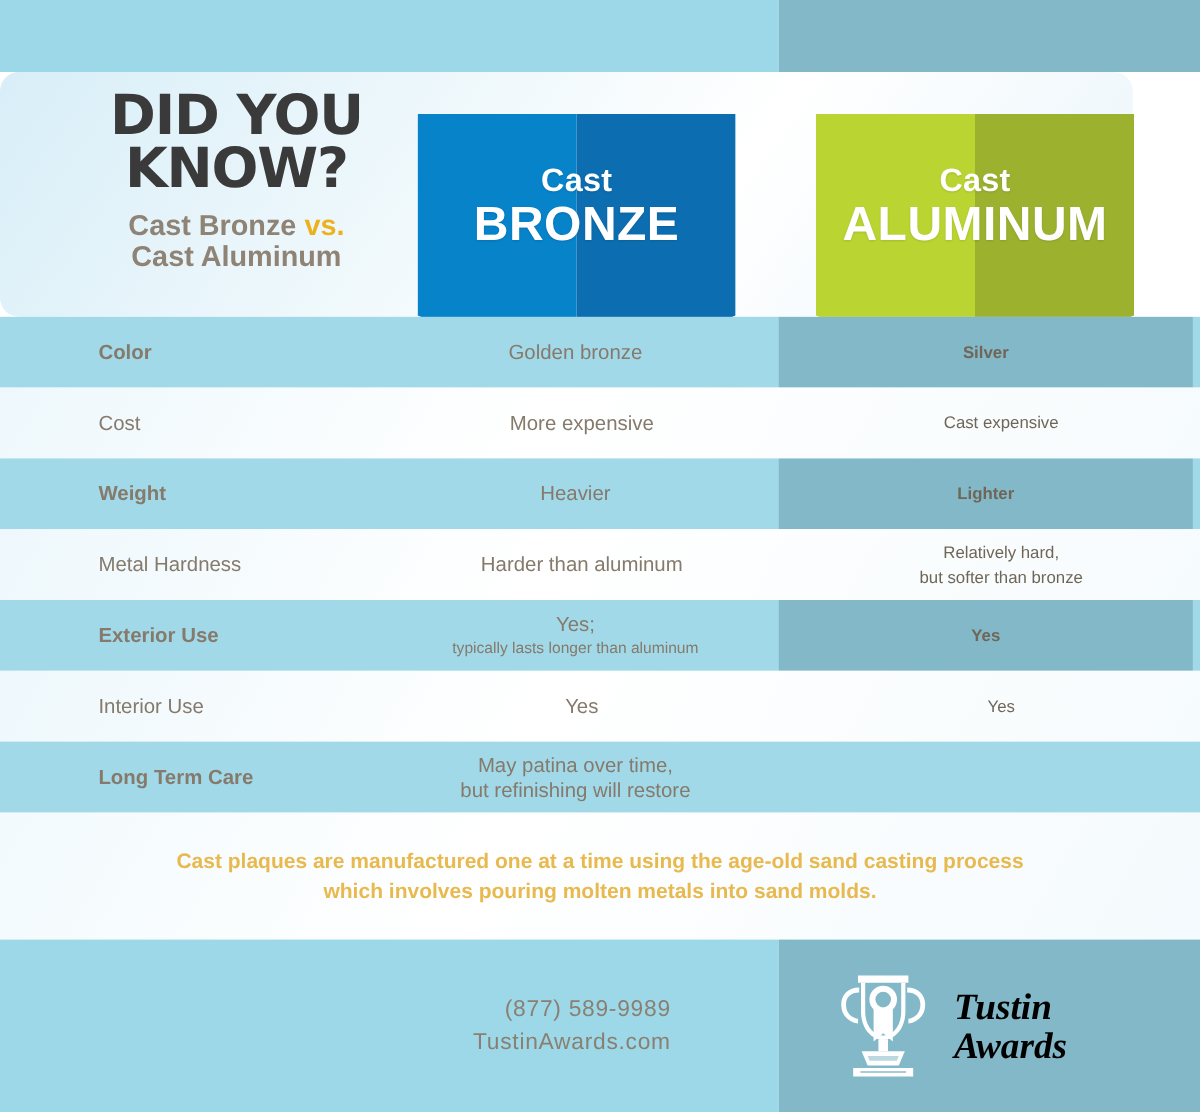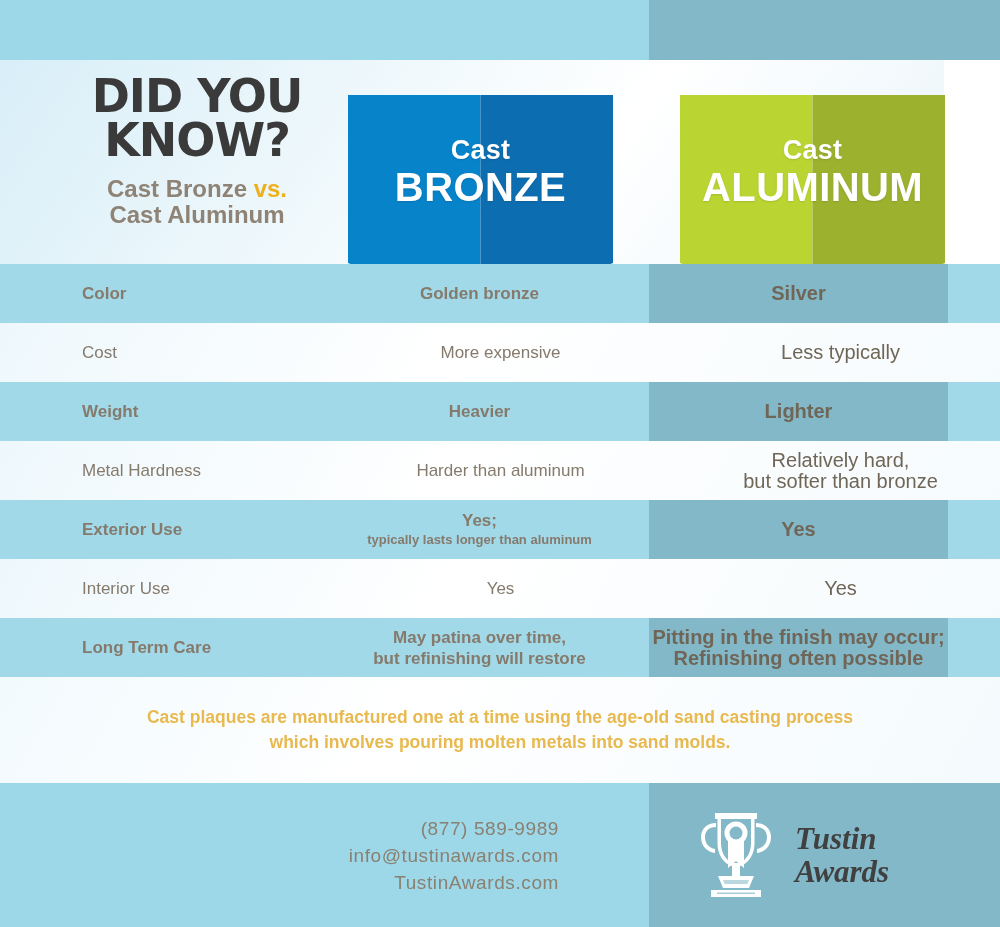--- a/index.html
+++ b/index.html
@@ -21,20 +21,21 @@
     position:absolute;left:0;top:0;width:1000px;height:60px;
     display:flex;
   }
   .strip-left{width:649px;height:100%;background:#9DD8E9;}
   .strip-right{width:351px;height:100%;background:#83B8C8;}
 
   
   .hero{
     position:absolute;left:0;top:60px;width:944px;height:204px;
     background:linear-gradient(125deg,#d8eef8 0%,#ecf7fb 32%,#ffffff 62%,#eaf5fb 100%);
+    border-radius:16px;
   }
   .hero-title-block{
     position:absolute;left:62px;top:14px;width:270px;text-align:center;
   }
   .did-you-know{
     font-family:"DejaVu Sans","Liberation Sans",sans-serif;
     font-weight:bold;
     font-size:46px;line-height:44px;
     letter-spacing:-1px;
     color:#3a3a3a;
@@ -89,30 +90,30 @@
   .c-feature{
     width:310px;padding-left:82px;
     font-size:17px;color:#857a6c;font-weight:normal;
   }
   .c-bronze{
     width:339px;justify-content:center;text-align:center;
     font-size:17px;color:#857a6c;
     flex-direction:column;
   }
   .c-alum{
-    width:299px;justify-content:center;text-align:center;
-    font-size:20px;color:#6f6658;
+    width:345px;justify-content:center;text-align:center;
+    font-size:14px;color:#6f6658;
     flex-direction:column;
   }
   .row.odd .c-alum{background:#83B8C8;}
   .row.even .c-alum{background:transparent;}
   .c-bronze .line,.c-alum .line{display:block;line-height:21px;}
   .c-bronze .lead{font-size:17px;line-height:20px;}
   .c-bronze .sub{font-size:13px;line-height:17px;}
-  .row.odd .c-bronze{font-weight:bold;}
+  .row.odd .c-bronze{font-weight:normal;}
   .row.odd .c-feature{font-weight:bold;}
   .row.odd .c-alum{font-weight:bold;}
 
   
   .note{
     position:absolute;left:0;top:677px;width:1000px;height:106px;
     background:linear-gradient(120deg,#f2fafd 0%,#ffffff 40%,#f4fafd 100%);
     display:flex;align-items:center;justify-content:center;
   }
   .note-text{
@@ -136,21 +137,21 @@
     font-size:19px;line-height:27px;letter-spacing:.6px;
   }
   .contact .line{display:block;}
   .footer-right{
     width:351px;height:100%;background:#83B8C8;
     display:flex;align-items:center;
     box-sizing:border-box;padding-left:44px;
   }
   .logo{display:flex;align-items:center;gap:16px;}
   .logo-text{
-    color:#404040;
+    color:#000000;
     font-family:"Liberation Serif","DejaVu Serif",serif;
     font-style:italic;font-weight:bold;
     font-size:31px;line-height:33px;
   }
   .logo-text .line{display:block;}
 </style>
 </head>
 <body>
 
 <div class="infographic">
@@ -206,21 +207,21 @@
         <span class="line">Silver</span>
       </div>
     </div>
 
     <div class="row even">
       <div class="cell c-feature">Cost</div>
       <div class="cell c-bronze">
         <span class="line">More expensive</span>
       </div>
       <div class="cell c-alum">
-        <span class="line">Less typically</span>
+        <span class="line">Cast expensive</span>
       </div>
     </div>
 
     <div class="row odd">
       <div class="cell c-feature">Weight</div>
       <div class="cell c-bronze">
         <span class="line">Heavier</span>
       </div>
       <div class="cell c-alum">
         <span class="line">Lighter</span>
@@ -257,41 +258,36 @@
       <div class="cell c-alum">
         <span class="line">Yes</span>
       </div>
     </div>
 
     <div class="row odd tall">
       <div class="cell c-feature">Long Term Care</div>
       <div class="cell c-bronze">
         <span class="line">May patina over time,</span>
         <span class="line">but refinishing will restore</span>
-      </div>
-      <div class="cell c-alum">
-        <span class="line">Pitting in the finish may occur;</span>
-        <span class="line">Refinishing often possible</span>
       </div>
     </div>
 
   </div>
 
   <div class="note">
     <div class="note-text">
       <span class="line">Cast plaques are manufactured one at a time using the age-old sand casting process</span>
       <span class="line">which involves pouring molten metals into sand molds.</span>
     </div>
   </div>
 
   <div class="footer">
     <div class="footer-left">
       <div class="contact">
         <span class="line">(877) 589-9989</span>
-        <span class="line">info@tustinawards.com</span>
         <span class="line">TustinAwards.com</span>
       </div>
     </div>
     <div class="footer-right">
       <div class="logo">
         <svg width="86" height="96" viewBox="0 0 86 96">
           <g fill="#ffffff">
 
             <path d="M22 6 h42 v8 h-4 v22 c0 13 -8 23 -17 23 c-9 0 -17 -10 -17 -23 v-22 h-4 z" opacity="0"></path>
             <path d="M22 6 h42 v6 h-42 z"></path>

